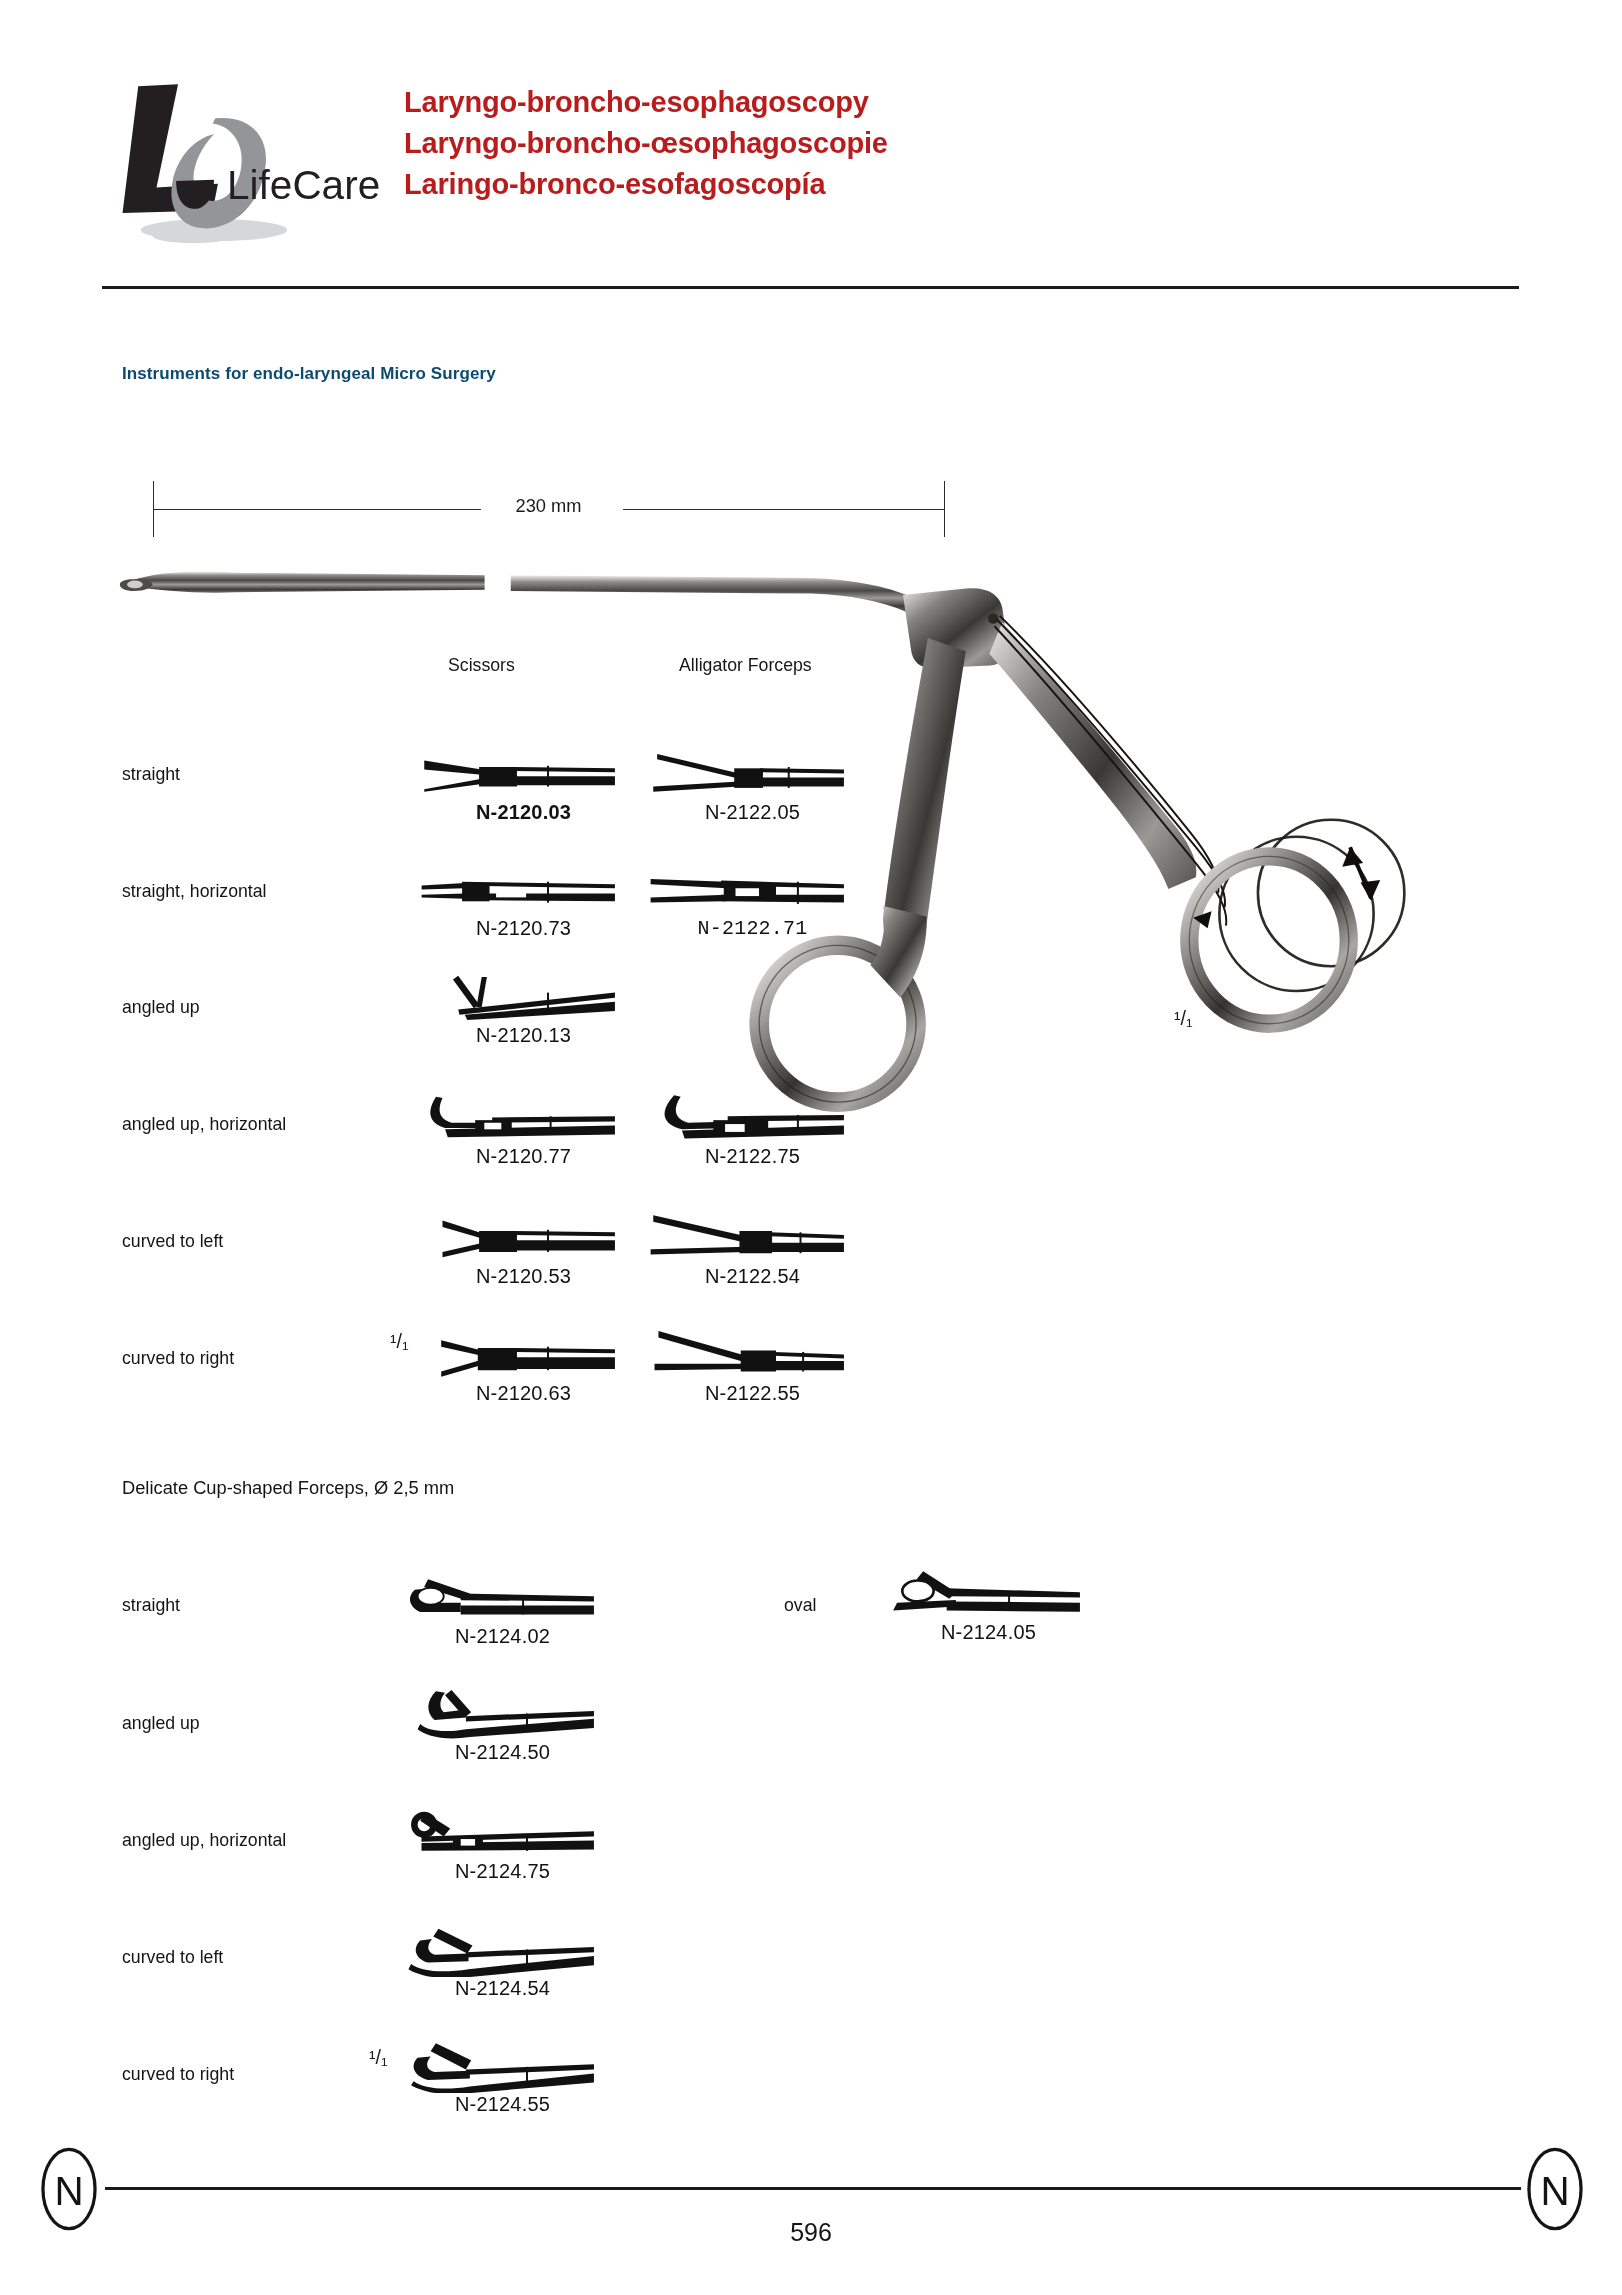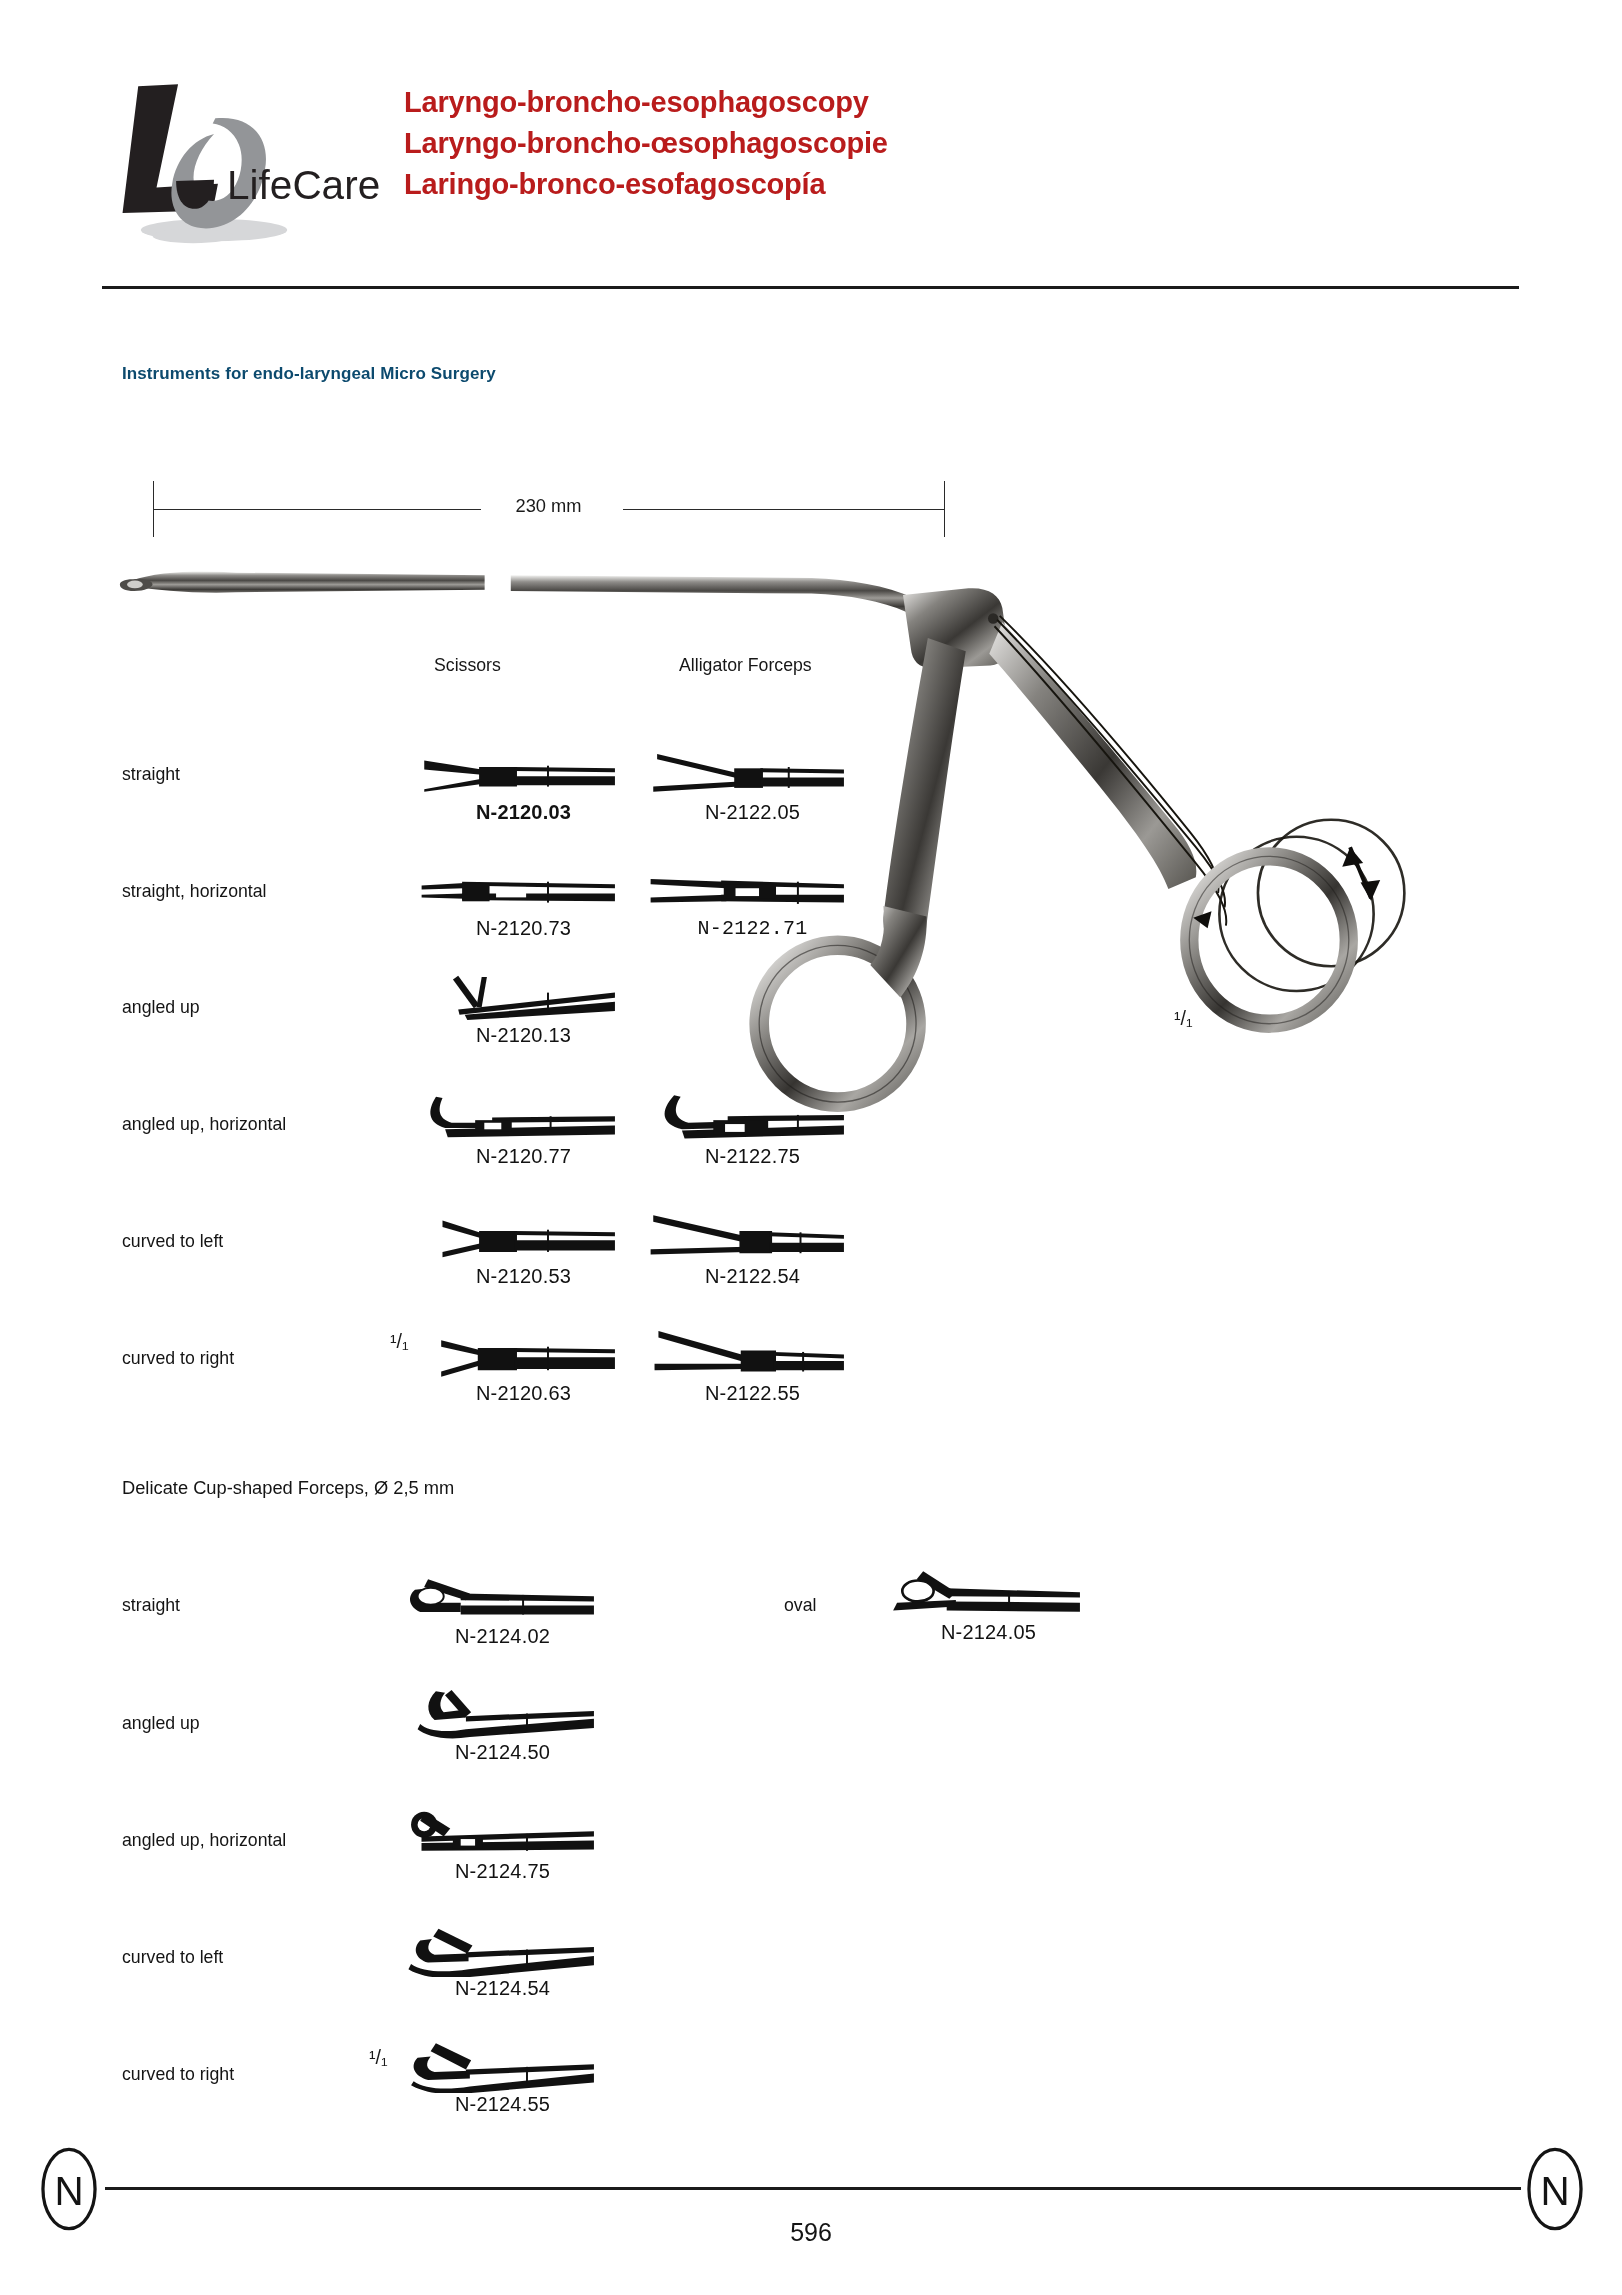--- a/index.html
+++ b/index.html
@@ -122,21 +122,21 @@
     color: #1a1a1a;
   }
 
   
   .col-head {
     position: absolute;
     font-size: 17.7px;
     color: #161616;
     white-space: nowrap;
   }
-  .col-head.scissors { left: 434px; top: 655px; }
+  .col-head.scissors { left: 448px; top: 655px; }
   .col-head.forceps  { left: 679px; top: 655px; }
 
   
   .row-label {
     position: absolute;
     left: 122px;
     font-size: 17.7px;
     color: #141414;
     white-space: nowrap;
   }

